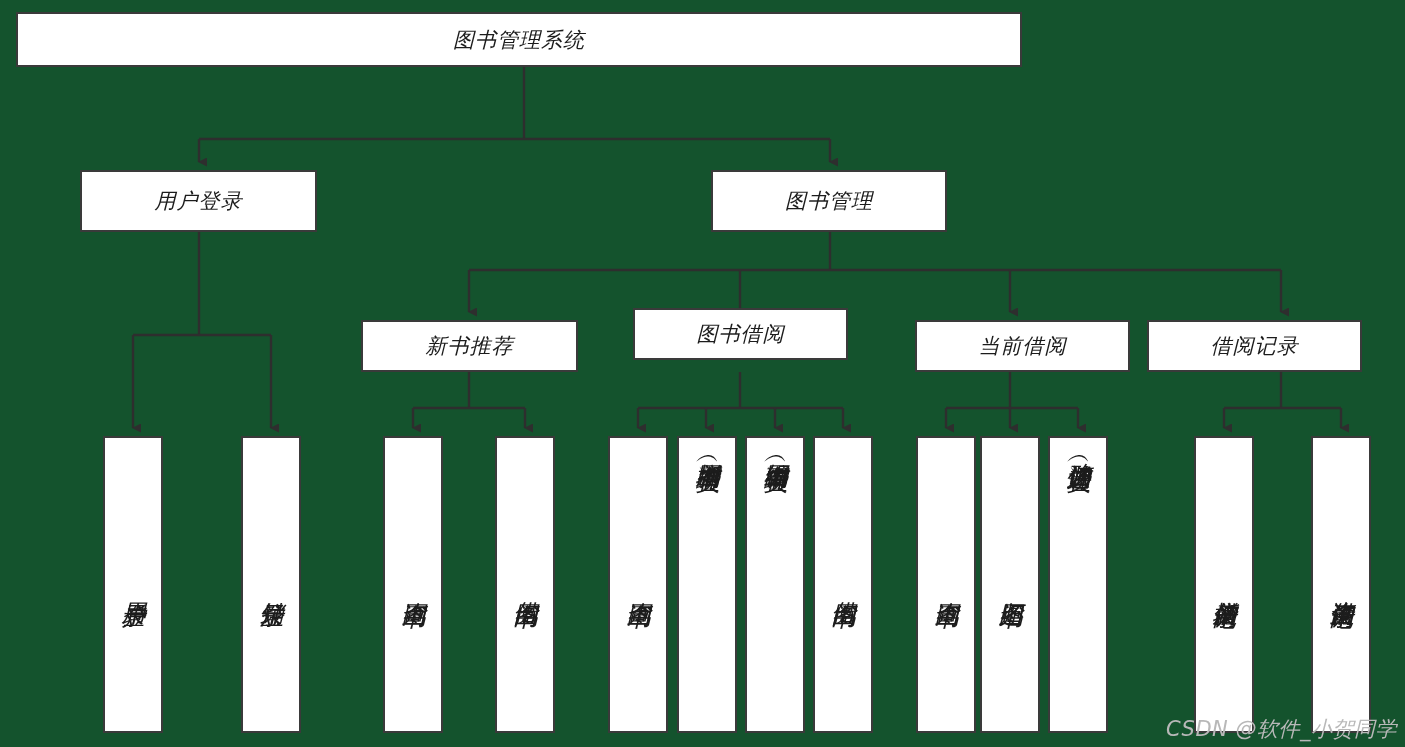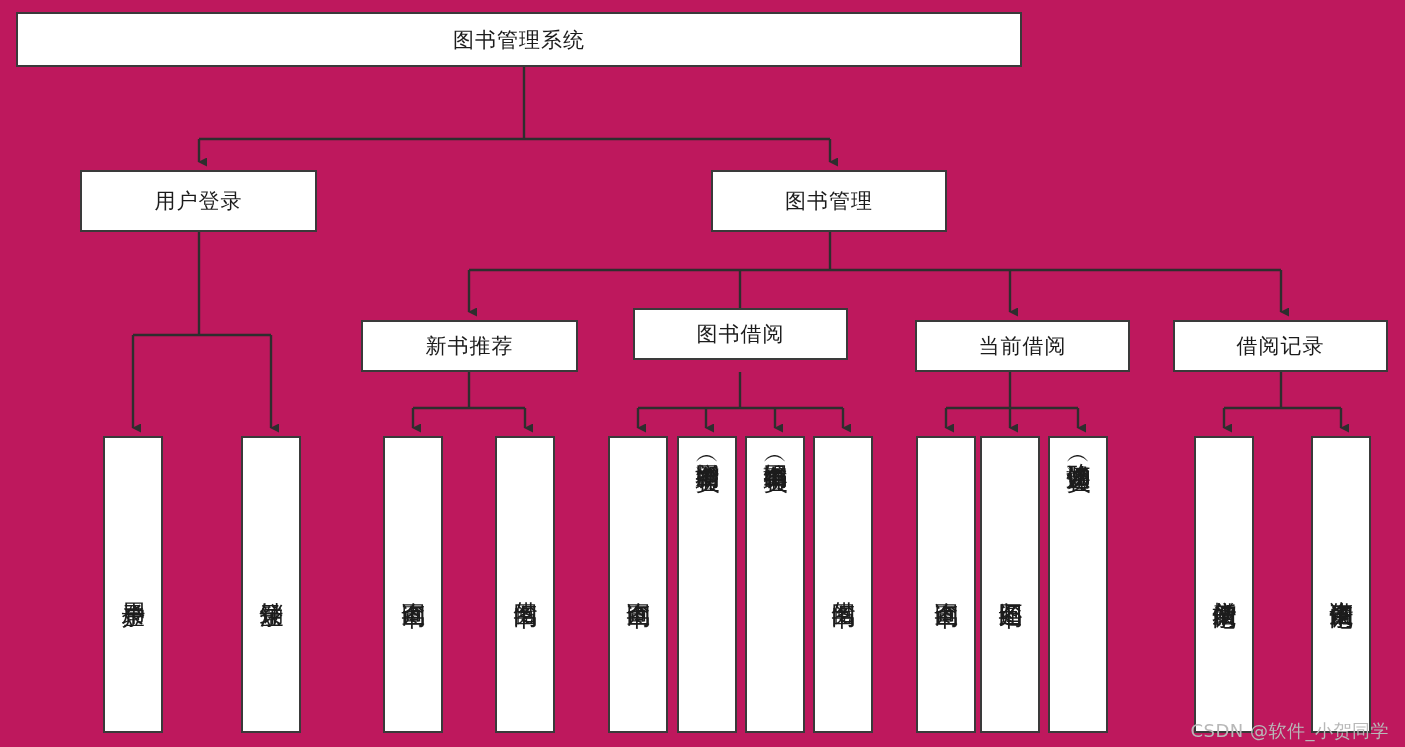--- a/index.html
+++ b/index.html
@@ -8,22 +8,23 @@
     padding: 0;
     background: #ffffff;
   }
   body {
     font-family: "DejaVu Sans", "Liberation Sans", sans-serif;
   }
   #diagram-root {
     position: relative;
     width: 1405px;
     height: 747px;
-    background: #be185d;
+    background: #14532d;
     overflow: hidden;
+    font-style: italic;
   }
   svg.connector-layer {
     position: absolute;
     left: 0;
     top: 0;
     width: 1405px;
     height: 747px;
     pointer-events: none;
   }
   .node-box {
@@ -55,23 +56,23 @@
     color: #1c1c1c;
   }
   .node-box.vertical.align-top {
     align-items: flex-start;
   }
   .node-box.vertical.align-top .vlabel {
     margin-top: 2px;
   }
   .watermark {
     position: absolute;
-    right: 16px;
+    right: 8px;
     bottom: 4px;
-    font-size: 18px;
+    font-size: 21px;
     color: #b8b8b8;
     letter-spacing: 0.5px;
     white-space: nowrap;
   }
 </style>
 </head>
 <body>
 
 <div id="diagram-root">
 
@@ -141,21 +142,21 @@
 
   <div class="node-box horizontal" style="left:711px; top:170px; width:236px; height:62px;">
     <span>图书管理</span>
   </div>
   <div class="node-box horizontal" style="left:633px; top:308px; width:215px; height:52px;">
     <span>图书借阅</span>
   </div>
   <div class="node-box horizontal" style="left:903px; top:320px; width:215px; height:52px;margin-left:12px;">
     <span>当前借阅</span>
   </div>
-  <div class="node-box horizontal" style="left:1173px; top:320px; width:215px; height:52px;">
+  <div class="node-box horizontal" style="left:1147px; top:320px; width:215px; height:52px;">
     <span>借阅记录</span>
   </div>
 
   <div class="node-box vertical" style="left:103px; top:436px; width:60px; height:297px;">
     <span class="vlabel">用户登录</span>
   </div>
   <div class="node-box vertical" style="left:241px; top:436px; width:60px; height:297px;">
     <span class="vlabel">注销登录</span>
   </div>
 

